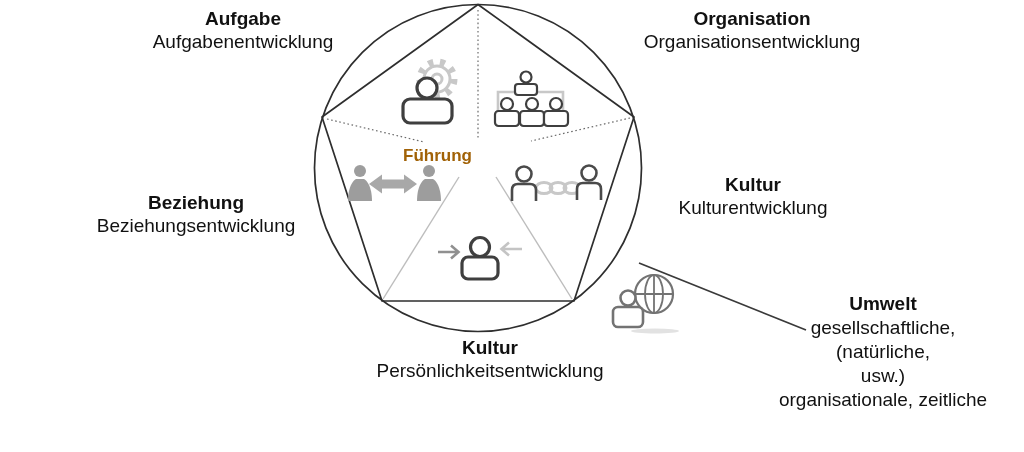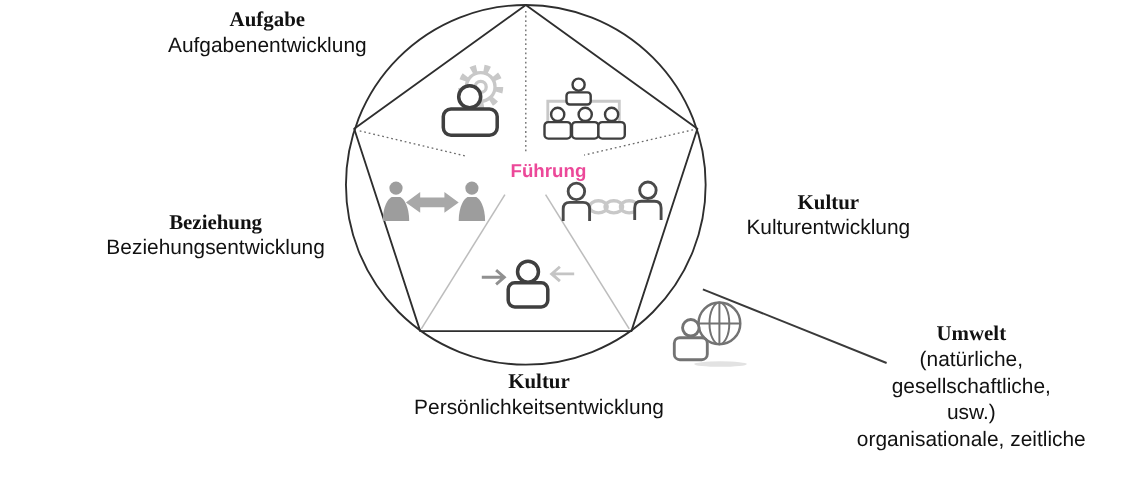--- a/index.html
+++ b/index.html
@@ -2,25 +2,25 @@
 <html><head>
 <meta charset="utf-8">
 <style>
   html,body { margin:0; padding:0; background:#ffffff; }
   #stage {
     position:relative; width:1024px; height:452px; background:#ffffff;
     font-family:"Liberation Sans", sans-serif; color:#111111; overflow:hidden;
   }
   #diagram-svg { position:absolute; left:0; top:0; }
   .label { position:absolute; text-align:center; font-size:19px; line-height:23px; color:#111; }
-  .label .t { font-weight:bold;font-family:Liberation Serif, serif; }
+  .label .t { font-weight:bold; }
   .umwelt { line-height:24px; }
   .center-label {
-    position:absolute; left:403px; top:146px; width:130px; text-align:right;
-    font-weight:bold; font-size:17px; color:#ec4899;
+    position:absolute; left:403px; top:146px; width:130px; text-align:left;
+    font-weight:bold; font-size:17px; color:#a16207;
   }
 </style>
 </head>
 <body>
 <div id="stage">
 
 <svg id="diagram-svg" width="1024" height="452" viewBox="0 0 1024 452">
 
   <circle cx="478" cy="168" r="163.5" fill="none" stroke="#2e2e2e" stroke-width="1.7"></circle>
 
@@ -92,38 +92,40 @@
 </svg>
 
 <div class="center-label">Führung</div>
 
 <div class="label" style="left:118px; top:7px; width:250px;">
   <div class="t">Aufgabe</div>
   <div class="s">Aufgabenentwicklung</div>
 </div>
 
 <div class="label" style="left:627px; top:7px; width:250px;">
+  <div class="t">Organisation</div>
+  <div class="s">Organisationsentwicklung</div>
 </div>
 
 <div class="label" style="left:71px; top:191px; width:250px;">
   <div class="t">Beziehung</div>
   <div class="s">Beziehungsentwicklung</div>
 </div>
 
 <div class="label" style="left:653px; top:173px; width:200px;">
   <div class="t">Kultur</div>
   <div class="s">Kulturentwicklung</div>
 </div>
 
 <div class="label" style="left:365px; top:336px; width:250px;">
   <div class="t">Kultur</div>
   <div class="s">Persönlichkeitsentwicklung</div>
 </div>
 
 <div class="label umwelt" style="left:758px; top:292px; width:250px;">
   <div class="t">Umwelt</div>
+  <div class="s">gesellschaftliche,</div>
   <div class="s">(natürliche,</div>
-  <div class="s">gesellschaftliche,</div>
   <div class="s">usw.)</div>
   <div class="s">organisationale, zeitliche</div>
 </div>
 
 </div>
 
 </body></html>

